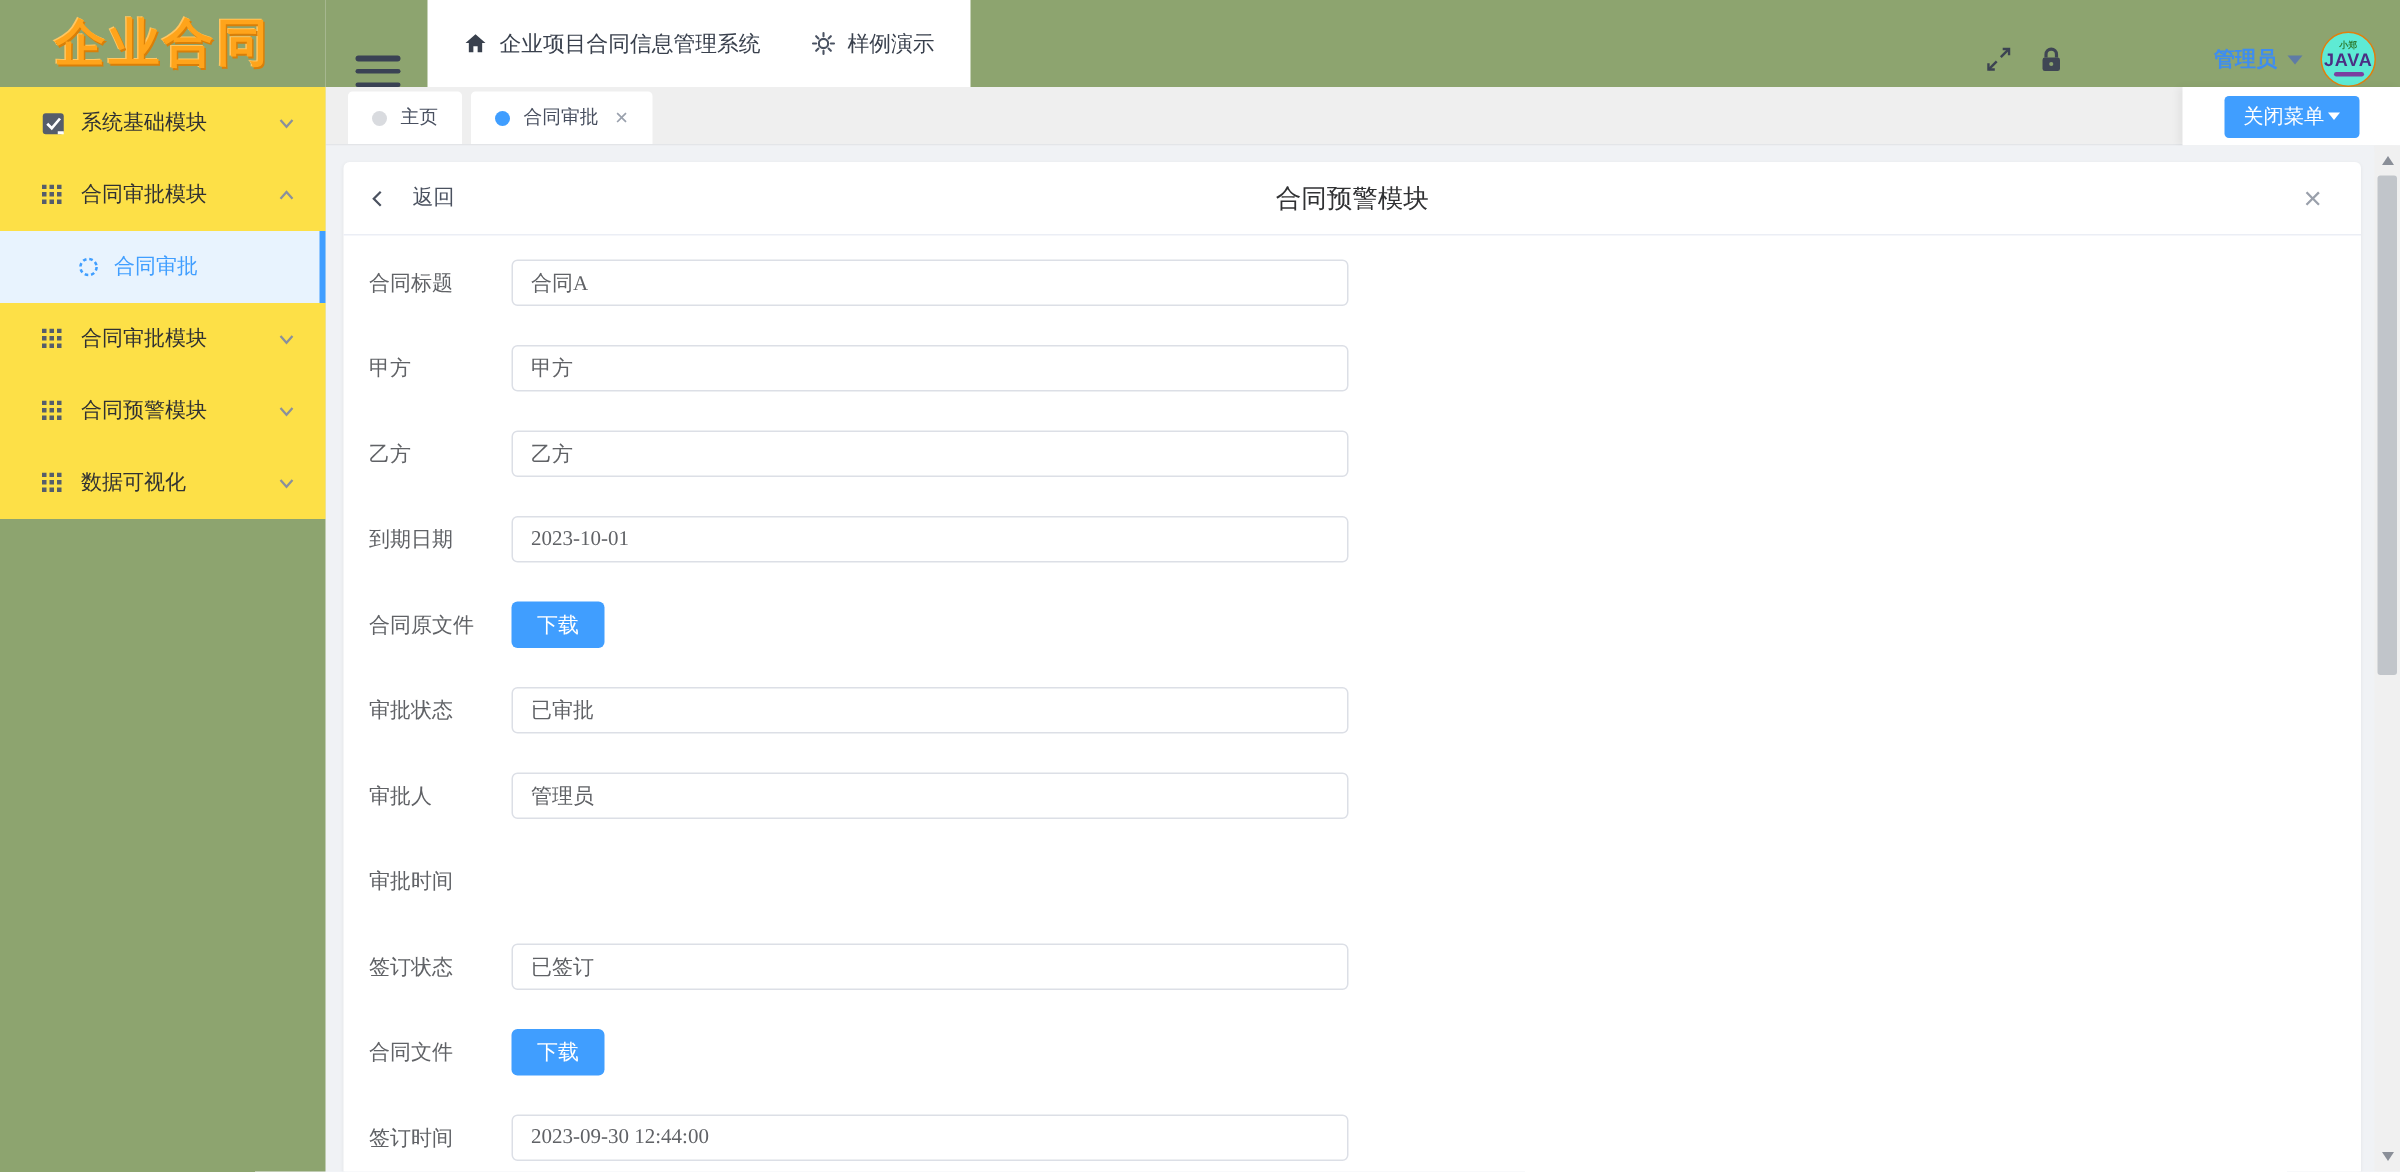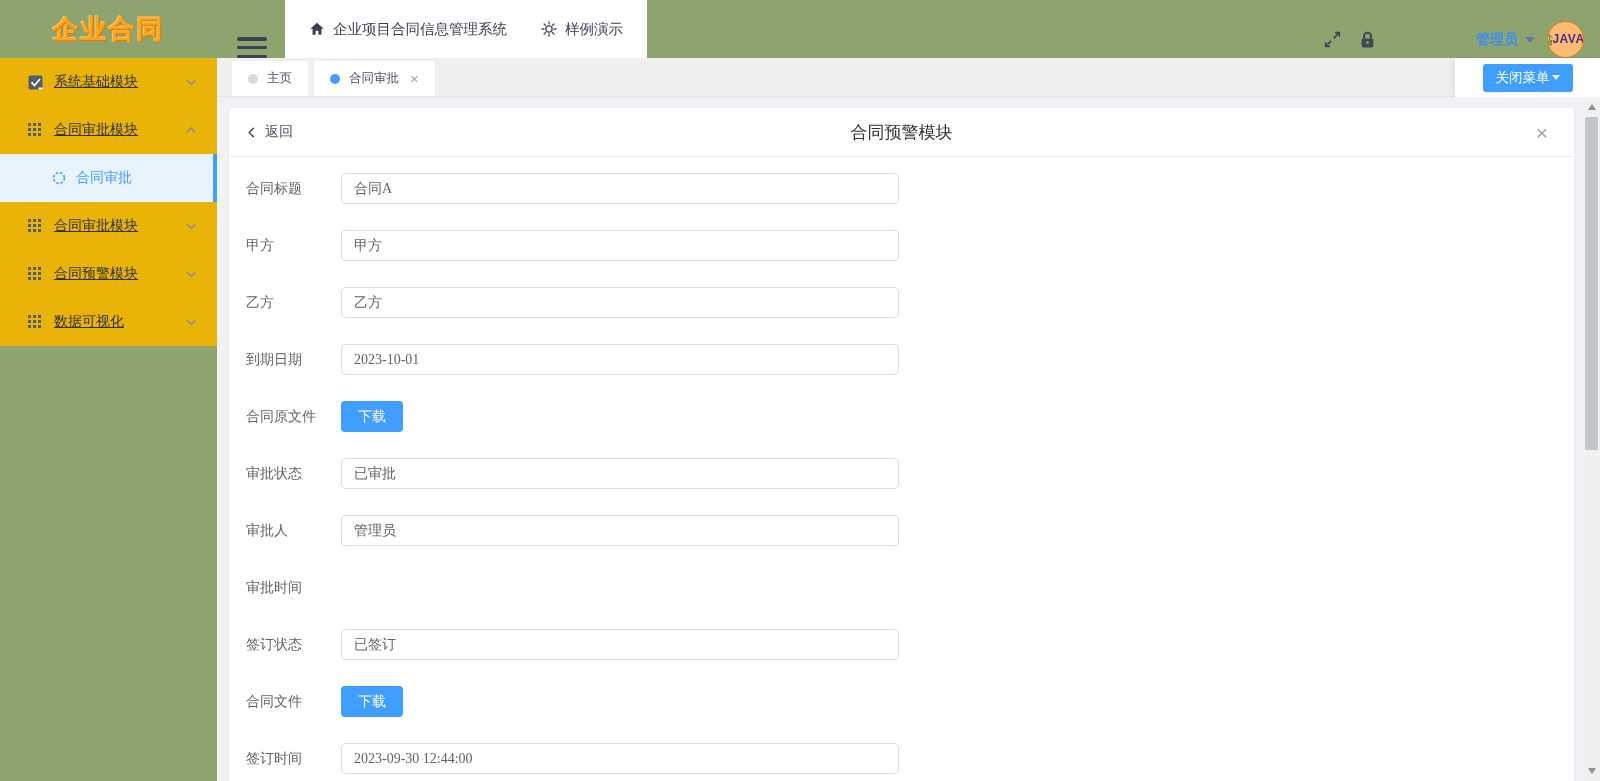--- a/index.html
+++ b/index.html
@@ -6,25 +6,25 @@
   html,body { width:1600px; height:781px; overflow:hidden;
     font-family:"Liberation Sans","DejaVu Sans",sans-serif; background:#f0f2f5; }
   :root{
     --green:#8DA46F; --accent:#409EFF; --orange:#FFA41B;
     --txt-dark:#303133; --txt-mid:#606266; --ink:#3c4454;
   }
 
   
   .sidebar{ position:absolute; left:0; top:0; bottom:0; width:217px; background:var(--green); z-index:5;}
   .logo-box{ height:58px; display:flex; align-items:center; justify-content:center; }
-  .logo-text{ font-size:26px; font-weight:800; color:var(--orange); letter-spacing:2px;
+  .logo-text{ font-size:34px; font-weight:800; color:var(--orange); letter-spacing:2px;
     text-shadow:1px 1px 0 #d97f08, -1px -1px 0 #ffc661; white-space:nowrap; }
   .menu{ background:#fff; }
   .menu-item{ height:48px; display:flex; align-items:center; padding:0 20px 0 28px; cursor:pointer;
-    color:var(--txt-dark); font-size:14px; background:#eab308;text-decoration:underline; }
+    color:var(--txt-dark); font-size:14px; background:#fde047; }
   .menu-item .icon{ width:15px; height:15px; margin-right:11px; display:inline-flex; }
   .menu-label{ flex:1 1 auto; }
   .chev{ width:12px; height:12px; display:inline-flex; color:#8a909c; }
   .submenu-item{ height:48px; display:flex; align-items:center; padding-left:52px; font-size:14px;
     color:var(--txt-dark); cursor:pointer; position:relative; background:#fff; }
   .submenu-item .icon{ width:14px; height:14px; margin-right:10px; display:inline-flex; }
   .submenu-item.active{ background:#e8f3fe; color:var(--accent); }
   .submenu-item.active::after{ content:""; position:absolute; right:0; top:0; bottom:0; width:4px; background:var(--accent); }
 
   
@@ -38,22 +38,22 @@
     padding:0 24px; gap:8px; }
   .crumb-box .sysname{ font-size:14.5px; color:#39404d; margin-right:26px; }
   .crumb-box .demo{ font-size:14.5px; color:#39404d; }
   .topbar-right{ margin-left:auto; display:flex; align-items:center; padding-right:16px; }
   .tb-icon{ display:inline-flex; cursor:pointer; }
   .tb-icon + .tb-icon{ margin-left:17px; }
   .user-wrap{ display:flex; align-items:center; margin-left:100px; cursor:pointer; }
   .user-name{ color:#3e8df0; font-size:14px; font-weight:bold; }
   .caret-down{ width:0; height:0; border-left:5px solid transparent; border-right:5px solid transparent;
     border-top:6px solid #5f7ba6; margin-left:7px; }
-  .avatar{ width:37px; height:37px; border-radius:50%; margin-left:12px; background:#fdba74;
-    display:flex; align-items:center; justify-content:center; cursor:pointer;
+  .avatar{ width:37px; height:37px; border-radius:50%; margin-left:12px; background:#5eead4;
+    display:flex; flex-direction:column; align-items:center; justify-content:center; cursor:pointer;
     overflow:hidden; border:1px solid #e07f0e; }
   .avatar .av-top{ font-size:6px; color:#2e7d32; line-height:6px; font-weight:bold; }
   .avatar .av-main{ font-size:12px; font-weight:800; color:#4b2e83; line-height:13px; letter-spacing:0.5px;}
   .avatar .av-bar{ width:20px; height:3px; background:#7b3fa0; border-radius:2px; margin-top:1px; }
 
   
   .tabbar{ height:39px; background:#efefef; border-bottom:1px solid #e3e5e8; display:flex; align-items:flex-end; position:relative; }
   .tabs{ display:flex; gap:6px; margin-left:15px; height:35px; }
   .tab{ background:#fff; height:35px; display:flex; align-items:center; padding:0 16px; gap:9px;
     font-size:12.5px; color:#495060; cursor:pointer; border-radius:3px 3px 0 0; }
@@ -67,21 +67,21 @@
     font-family:inherit; }
   .close-menu-btn .caret{ width:0; height:0; border-left:4.5px solid transparent; border-right:4.5px solid transparent;
     border-top:5.5px solid #fff; }
 
   
   .content{ position:absolute; top:97px; bottom:0; left:0; right:17px; background:#f0f2f5;
     padding:11px 9px 0 12px; overflow:hidden; }
   .panel{ background:#fff; border-radius:4px; box-shadow:0 1px 3px rgba(0,0,0,.06); height:900px; }
   .panel-header{ height:49px; border-bottom:1px solid #ebeef5; display:flex; align-items:center;
     position:relative; padding:0 26px 0 17px; }
-  .back-link{ display:flex; align-items:center; gap:8px; font-size:14px; color:#4a515f; cursor:pointer; }
+  .back-link{ display:flex; align-items:center; gap:18px; font-size:14px; color:#4a515f; cursor:pointer; }
   .panel-title{ position:absolute; left:0; right:0; text-align:center; font-size:17px; color:var(--txt-dark); pointer-events:none; }
   .panel-close{ margin-left:auto; font-size:21px; color:#9aa0ab; cursor:pointer; line-height:1; }
   .panel-body{ padding:16px 0 0 17px; }
   .field-row{ display:flex; align-items:center; height:31px; margin-bottom:26px; }
   .field-label{ width:95px; flex:0 0 95px; font-size:14px; color:var(--txt-mid); }
   .field-input{ width:558px; height:31px; border:1px solid #dcdfe6; border-radius:4px; padding:0 12px;
     font-size:14px; color:var(--txt-mid); font-family:Liberation Serif, serif; background:#fff; outline:none; }
   .dl-btn{ background:var(--accent); border:none; color:#fff; height:31px; padding:0 17px; font-size:14px;
     border-radius:4px; cursor:pointer; font-family:Liberation Mono, monospace; }
 

